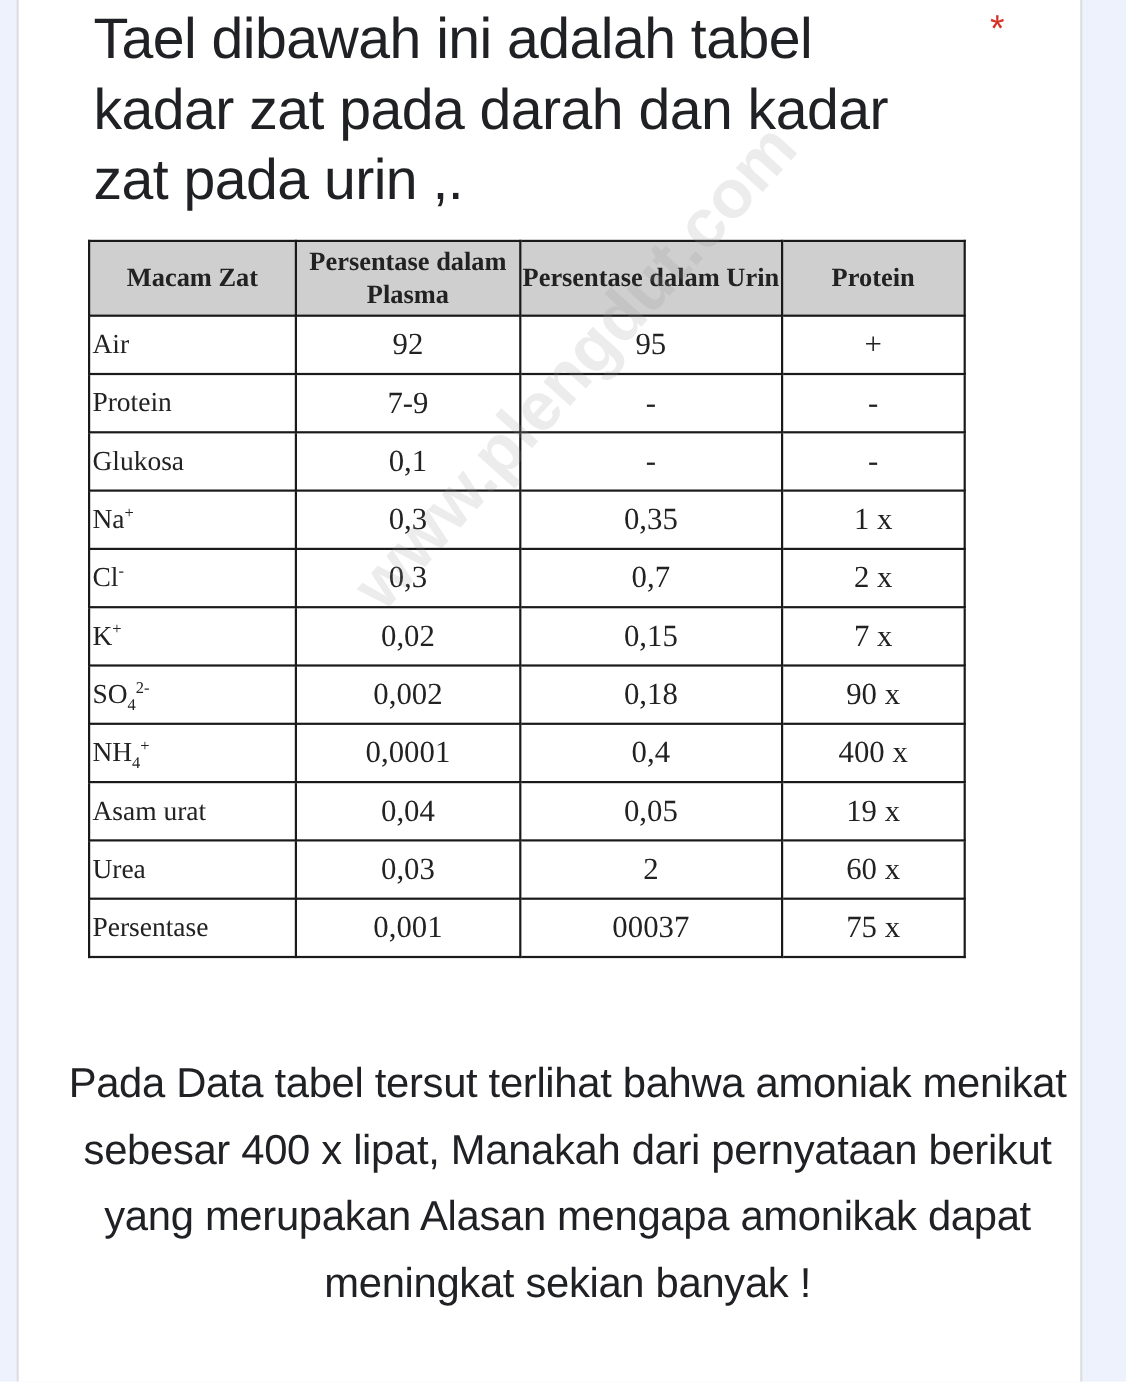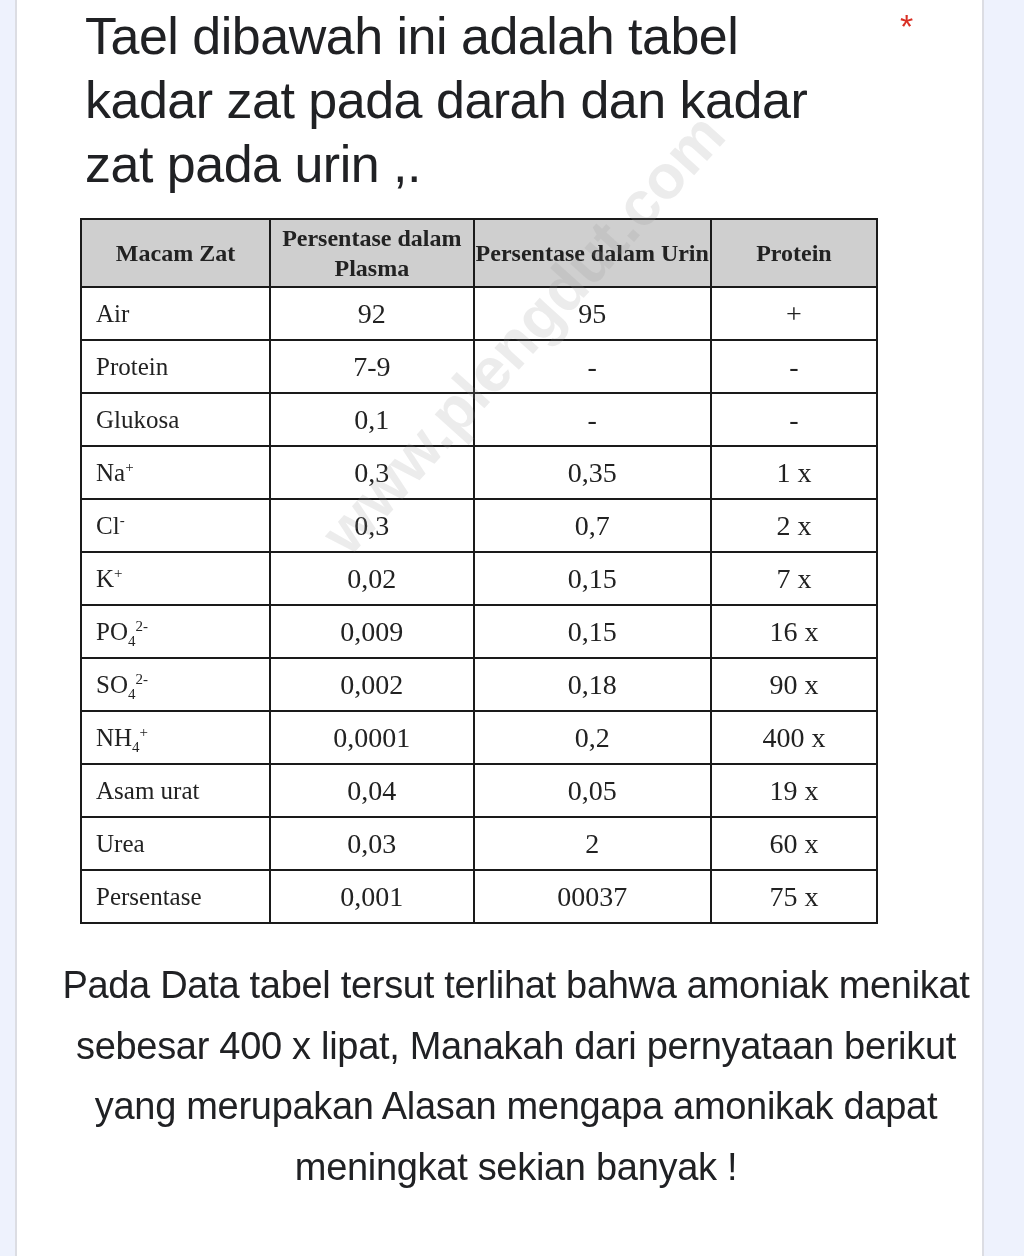--- a/index.html
+++ b/index.html
@@ -66,21 +66,21 @@
     }
     table.zat-table th {
       background: #cfcfcf;
       font-weight: bold;
       font-size: 24px;
       line-height: 30px;
       height: 66px;
     }
     table.zat-table td.name-cell {
       text-align: left;
-      padding-left: 14px;
+      padding-left: 2px;
       font-size: 25px;
     }
     .col-name { width: 196px; }
     .col-plasma { width: 214px; }
     .col-urin { width: 252px; }
     .col-kenaikan { width: 176px; }
     sup, sub {
       font-size: 15px;
       line-height: 0;
     }
@@ -157,35 +157,29 @@
           <td>0,7</td>
           <td>2 x</td>
         </tr>
         <tr>
           <td class="name-cell"><span>K</span><sup>+</sup></td>
           <td>0,02</td>
           <td>0,15</td>
           <td>7 x</td>
         </tr>
         <tr>
-          <td class="name-cell"><span>PO</span><sub>4</sub><sup>2-</sup></td>
-          <td>0,009</td>
-          <td>0,15</td>
-          <td>16 x</td>
-        </tr>
-        <tr>
           <td class="name-cell"><span>SO</span><sub>4</sub><sup>2-</sup></td>
           <td>0,002</td>
           <td>0,18</td>
           <td>90 x</td>
         </tr>
         <tr>
           <td class="name-cell"><span>NH</span><sub>4</sub><sup>+</sup></td>
           <td>0,0001</td>
-          <td>0,2</td>
+          <td>0,4</td>
           <td>400 x</td>
         </tr>
         <tr>
           <td class="name-cell"><span>Asam urat</span></td>
           <td>0,04</td>
           <td>0,05</td>
           <td>19 x</td>
         </tr>
         <tr>
           <td class="name-cell"><span>Urea</span></td>

